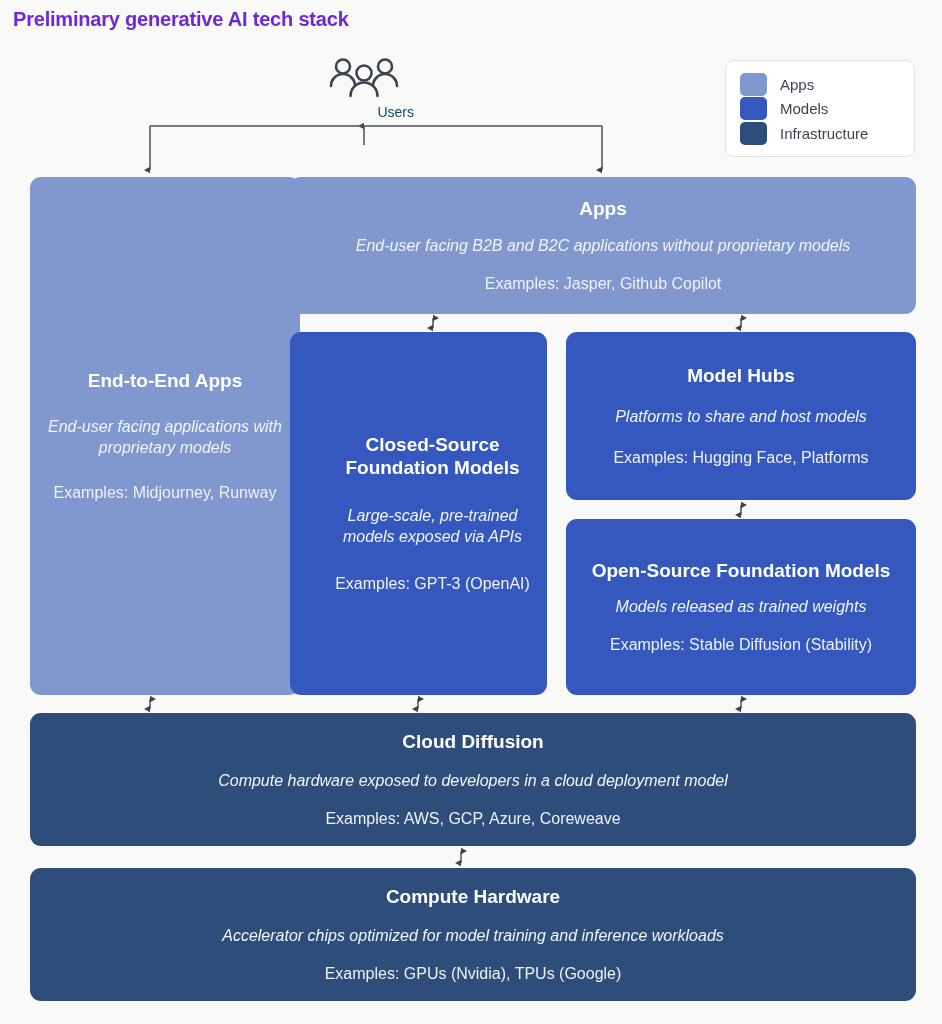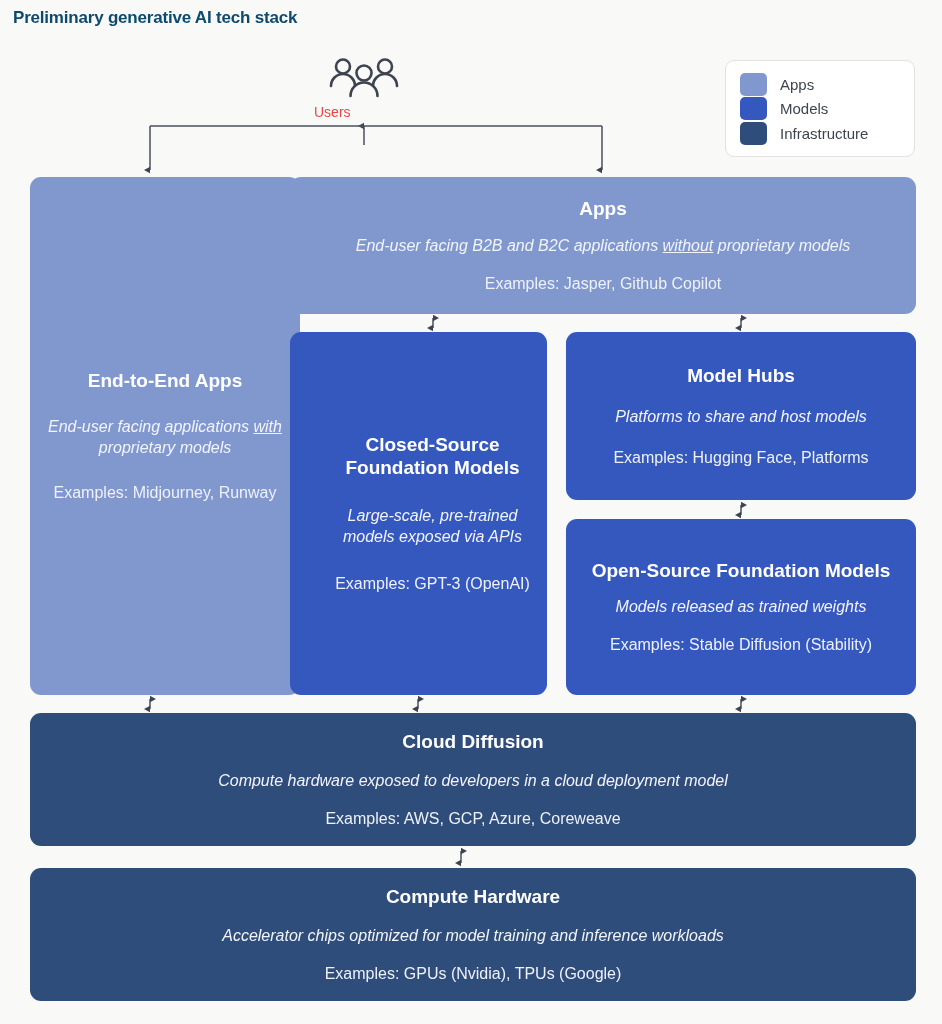--- a/index.html
+++ b/index.html
@@ -7,22 +7,22 @@
     width: 942px; height: 1024px;
     background: #f9f9f8;
     font-family: "Liberation Sans", sans-serif;
     overflow: hidden;
   }
   #canvas { position: relative; width: 942px; height: 1024px; }
 
   
   .title {
     position: absolute; left: 13px; top: 8px;
-    font-size: 17px; font-weight: bold;
-    color: #0c4a6e;
+    font-size: 20px; font-weight: bold;
+    color: #6d28d9;
     letter-spacing: -0.2px;
   }
 
   
   .legend {
     position: absolute; left: 725px; top: 60px;
     width: 190px; height: 97px;
     background: #ffffff;
     border: 1px solid #e2e2e2;
     border-radius: 9px;
@@ -30,39 +30,39 @@
     display: flex; flex-direction: column; justify-content: space-between;
   }
   .legend-row { display: flex; align-items: center; gap: 13px; height: 24px; }
   .legend-swatch { width: 27px; height: 23px; border-radius: 5px; flex: 0 0 auto; }
   .legend-label { font-size: 15px; color: #3d4450; }
 
   
   .users-icon { position: absolute; left: 327px; top: 56px; width: 74px; height: 46px; }
   .users-label {
     position: absolute; left: 314px; top: 104px; width: 100px;
-    text-align: left; font-size: 14px; color: #ef4444;
+    text-align: right; font-size: 14px; color: #0c4a6e;
   }
 
   
   .conn { position: absolute; left: 0; top: 0; width: 942px; height: 1024px; pointer-events: none; }
 
   
   .box {
     position: absolute;
     border-radius: 11px;
     color: #ffffff;
     text-align: center;
     padding: 14px 16px;
     display: flex; flex-direction: column; align-items: center; justify-content: center;
   }
   .box .b-title { font-weight: bold; font-size: 19px; line-height: 1.22; }
   .box .b-desc  { font-style: italic; font-size: 16px; line-height: 1.32; color: #f2f4fa; }
   .box .b-ex    { font-size: 16px; line-height: 1.32; color: #eef1f8; }
-  .box .u { text-decoration: underline; }
+  .box .u { }
 
   .apps-bg  { background: #8198cf; }
   .model-bg { background: #3558bf; }
   .infra-bg { background: #2e4d7b; }
 
   
   #box-e2e    { left: 30px;  top: 177px; width: 270px; height: 518px; }
   #box-apps   { left: 290px; top: 177px; width: 626px; height: 137px; }
   #box-closed { left: 290px; top: 332px; width: 257px; height: 363px; padding-left: 44px; }
   #box-hubs   { left: 566px; top: 332px; width: 350px; height: 168px; }

